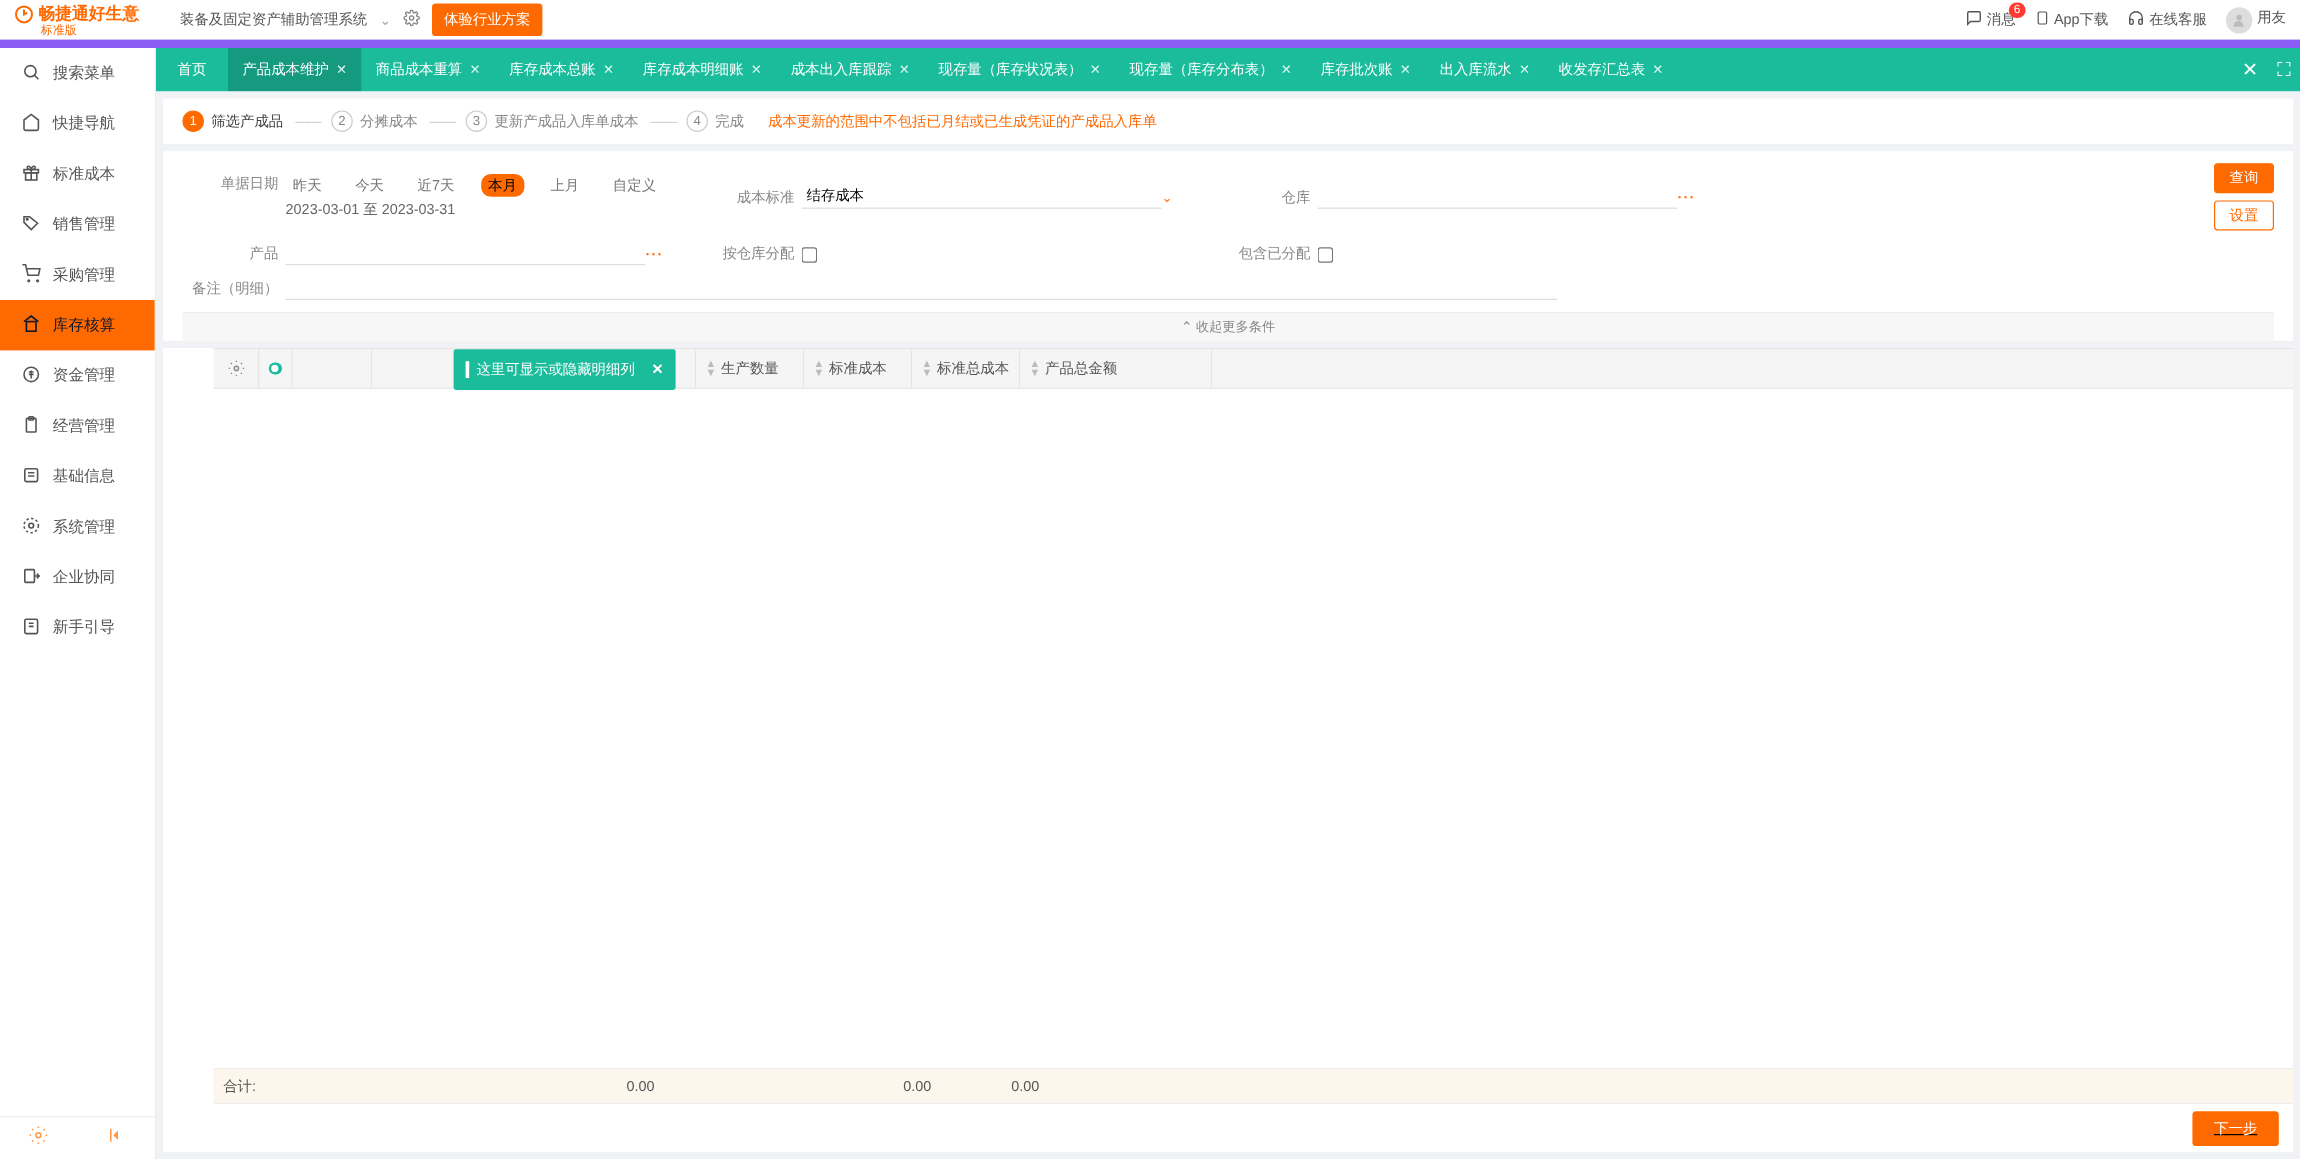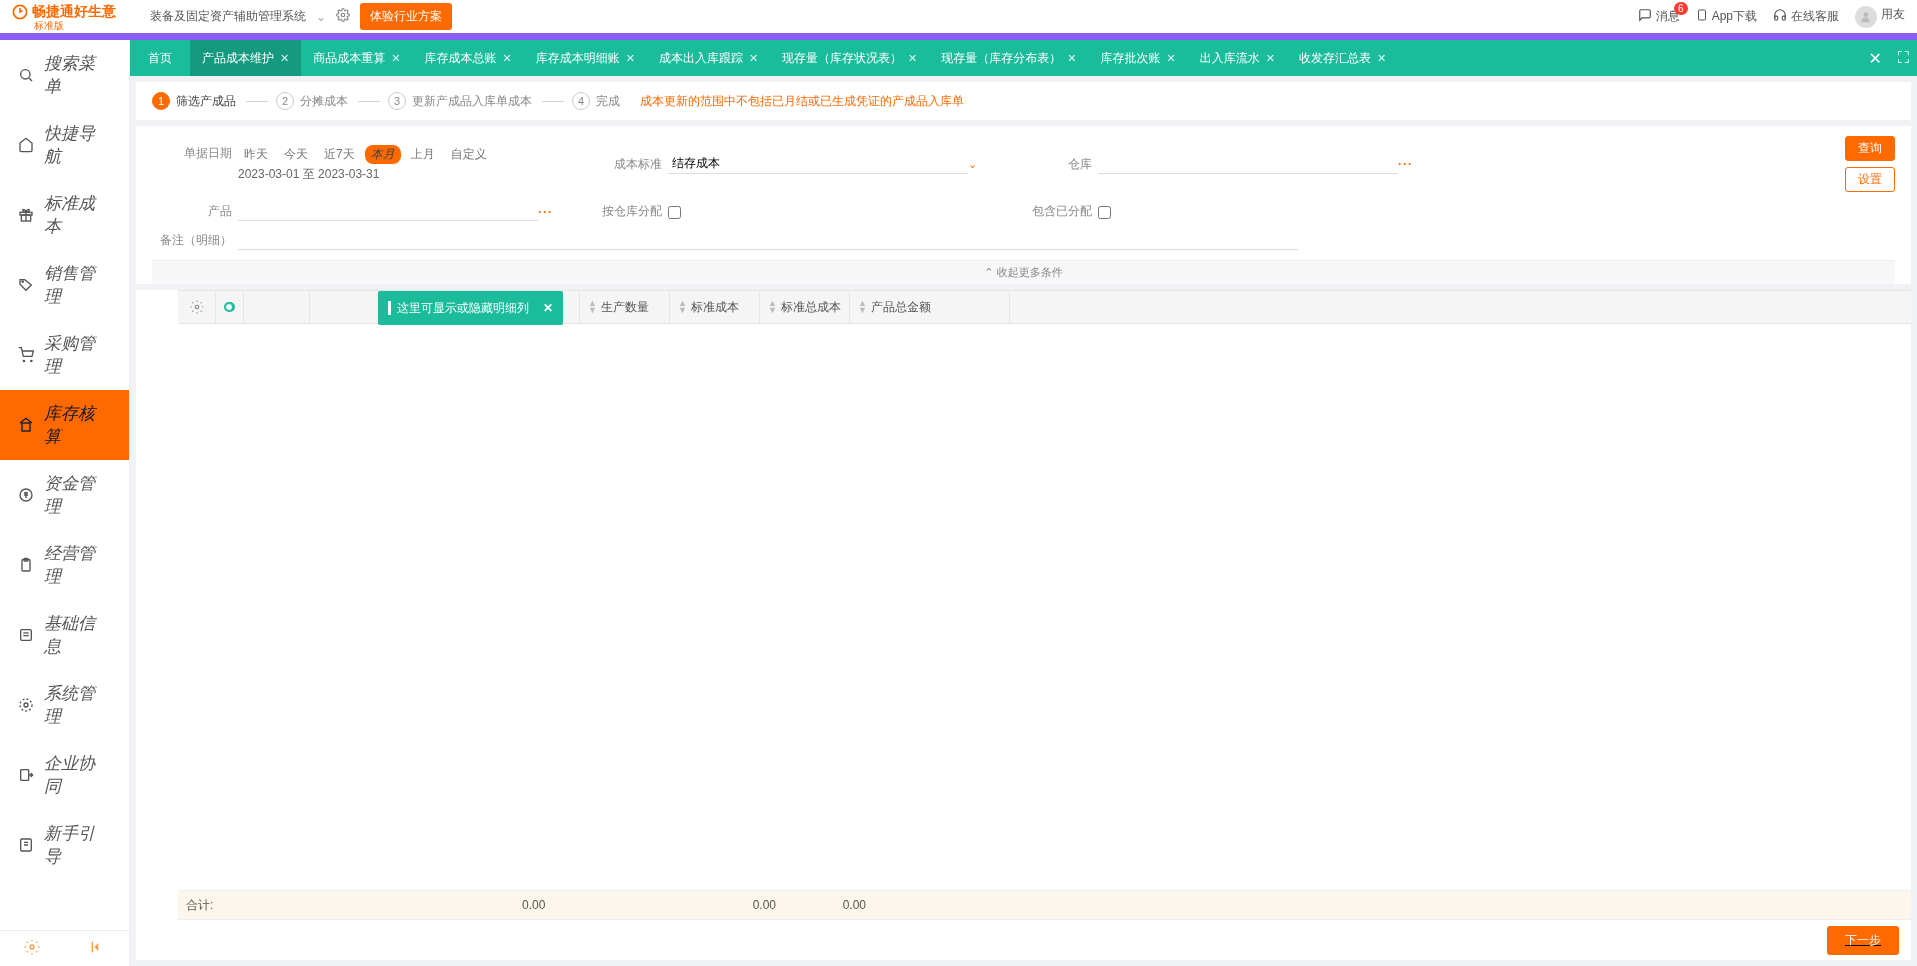--- a/index.html
+++ b/index.html
@@ -15,21 +15,21 @@
 .gear-inline { color: #888; }
 .orange-btn { background: #ff6a00; color: #fff; border: none; padding: 5px 10px; border-radius: 3px; font-size: 12px; cursor: pointer; }
 .header-right { margin-left: auto; display: flex; align-items: center; gap: 16px; font-size: 12px; color: #555; }
 .header-right .item { display: flex; gap: 4px; cursor: pointer; position: relative; }
 .badge { position: absolute; top: -6px; right: -8px; background: #ff3b30; color: #fff; border-radius: 8px; font-size: 10px; padding: 0 4px; line-height: 13px; min-width: 13px; text-align: center; }
 .avatar { width: 22px; height: 22px; border-radius: 50%; background: #ddd; display: flex; align-items: center; justify-content: center; color: #999; }
 
 .body-row { display: flex; height: calc(100% - 40px); }
 .sidebar { width: 130px; background: #fff; border-right: 1px solid #eee; display: flex; flex-direction: column; }
 .sidebar-items { flex: 1; overflow-y: auto; }
-.sidebar-item { display: flex; align-items: center; gap: 10px; padding: 12px 18px; font-size: 17px; color: #555; cursor: pointer; font-style: italic; }
+.sidebar-item { display: flex; gap: 10px; padding: 12px 18px; font-size: 13px; color: #555; cursor: pointer; }
 .sidebar-item svg, .sidebar-item .sicon { width: 16px; height: 16px; flex-shrink: 0; }
 .sidebar-item.active { background: #ff6a00; color: #0f172a; }
 .sidebar-foot { height: 36px; border-top: 1px solid #eee; display: flex; align-items: center; justify-content: space-around; color: #ff9a4d; }
 .sidebar-foot span { cursor: pointer; }
 
 .main-col { flex: 1; display: flex; flex-direction: column; background: #f0f2f5; min-width: 0; }
 .tabbar { height: 36px; background: #1abc9c; display: flex; align-items: stretch; min-width: 0; }
 .tab { display: flex; align-items: center; padding: 0 12px; color: #fff; font-size: 12px; gap: 6px; cursor: pointer; white-space: nowrap; }
 .tab.home { padding: 0 18px; }
 .tab.active { background: #159a80; }
@@ -43,23 +43,23 @@
 .step.active .step-num { background: #ff6a00; color: #fff; border-color: #ff6a00; }
 .step.active .step-label { color: #404040; }
 .step-label { color: #888; }
 .step-sep { color: #ccc; letter-spacing: -2px; }
 .steps-note { color: #ff6a00; margin-left: 10px; }
 
 .filter-panel { background: #fff; margin: 6px; padding: 10px 16px 0 16px; font-size: 12px; color: #555; position: relative; }
 .filter-row { display: flex; align-items: center; margin-bottom: 10px; }
 .filter-cell { display: flex; align-items: center; }
 .f-label { width: 80px; text-align: right; color: #888; margin-right: 6px; }
-.date-presets { display: flex; gap: 4px; }
+.date-presets { display: flex; gap: 16px; }
 .date-presets span { padding: 1px 6px; cursor: pointer; color: #777; }
-.date-presets span.sel { background: #ff6a00; color: #404040; border-radius: 8px; font-style: italic; }
+.date-presets span.sel { background: #ff6a00; color: #000000; border-radius: 8px; }
 .date-range { color: #666; margin-top: 2px; }
 .u-input { border: none; border-bottom: 1px solid #ddd; outline: none; font-size: 12px; padding: 2px 4px; background: transparent; }
 .w240 { width: 300px; }
 .chev-down { color: #ff6a00; font-size: 11px; }
 .more-dots { color: #ff6a00; cursor: pointer; font-weight: bold; letter-spacing: 1px; }
 .chk { transform: translateY(1px); }
 .col-1 { flex: 0 0 430px; }
 .col-2 { flex: 0 0 430px; }
 .col-3 { flex: 0 0 430px; }
 .btn-col { margin-left: auto; display: flex; flex-direction: column; gap: 6px; align-items: flex-end; }

